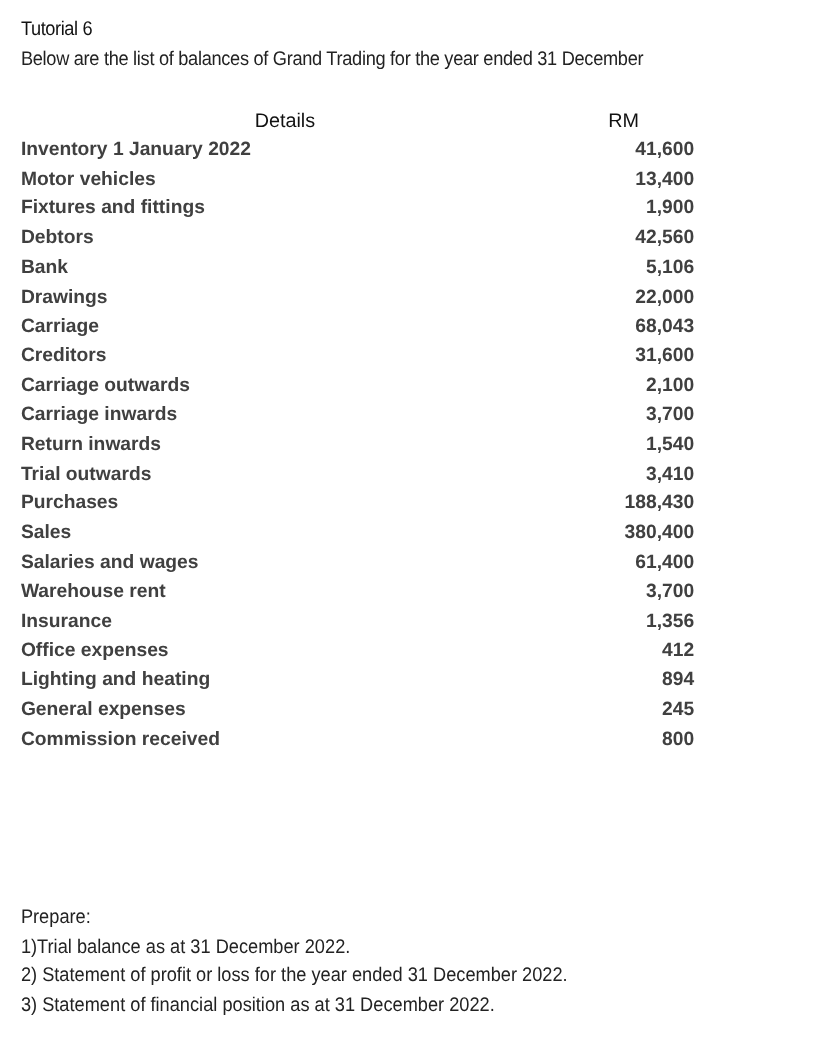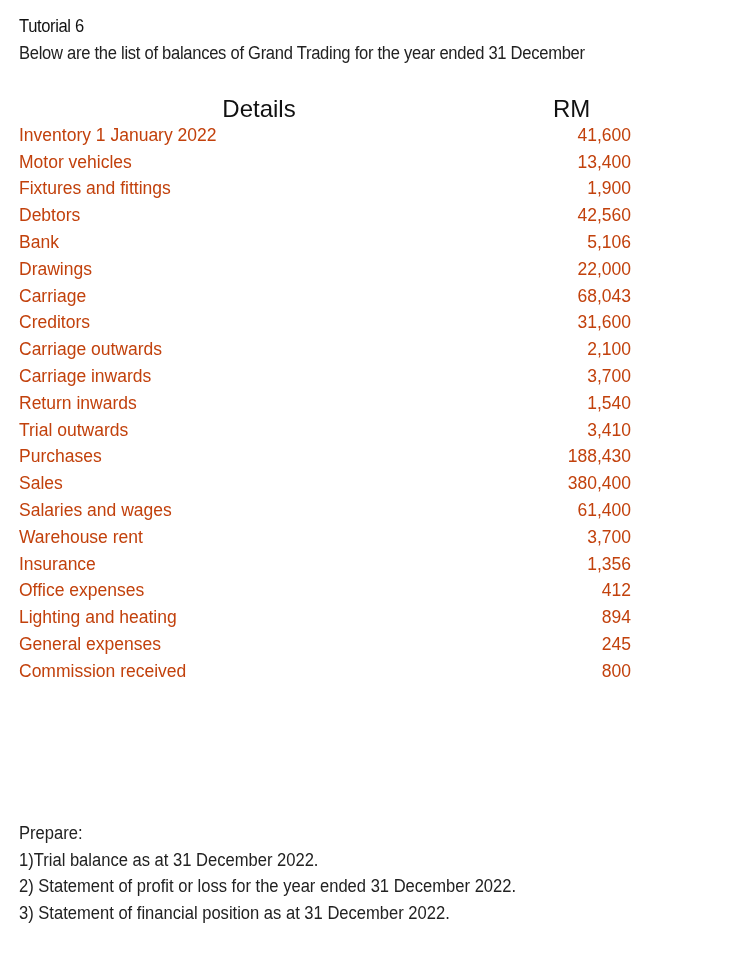--- a/index.html
+++ b/index.html
@@ -40,41 +40,42 @@
     .table {
       position: absolute;
       left: 19px;
       top: 96px;
       width: 612px;
     }
     .thead {
       display: flex;
       height: 26px;
       align-items: center;
-      font-size: 24px;
+      font-size: 18px;
       color: #111;
     }
     .th-details {
       width: 480px;
       text-align: center;
       padding-left: 0;
     }
     .th-rm {
       position: absolute;
       left: 534px;
       top: 0;
       line-height: 26px;
     }
     .row {
       display: flex;
       height: 26.8px;
       align-items: center;
       font-size: 17.5px;
-      color: #c2410c;
+      color: #404040;
       position: relative;
+      font-weight: bold;
     }
     .row .label {
       white-space: nowrap;
     }
     .row .amount {
       position: absolute;
       right: 0;
       text-align: right;
       white-space: nowrap;
     }

